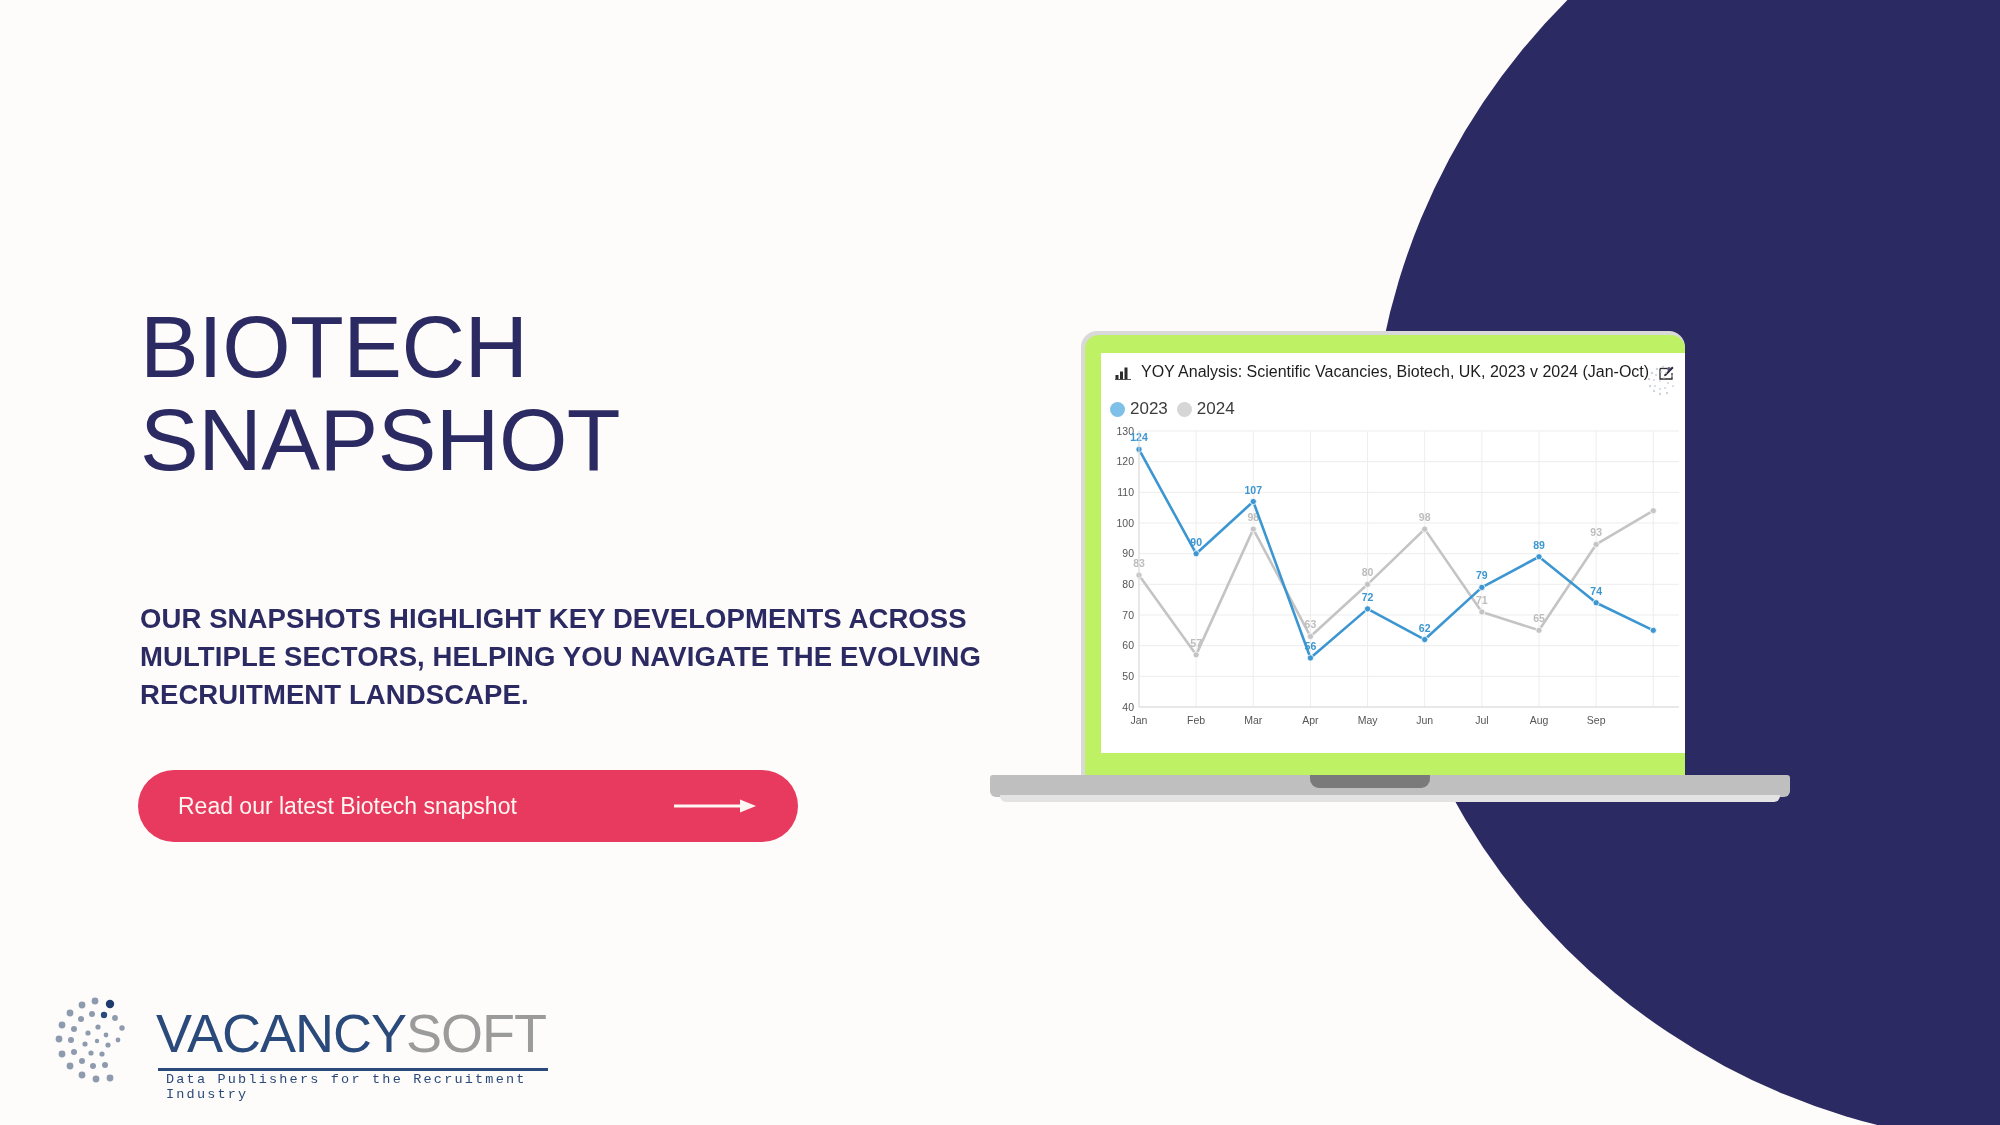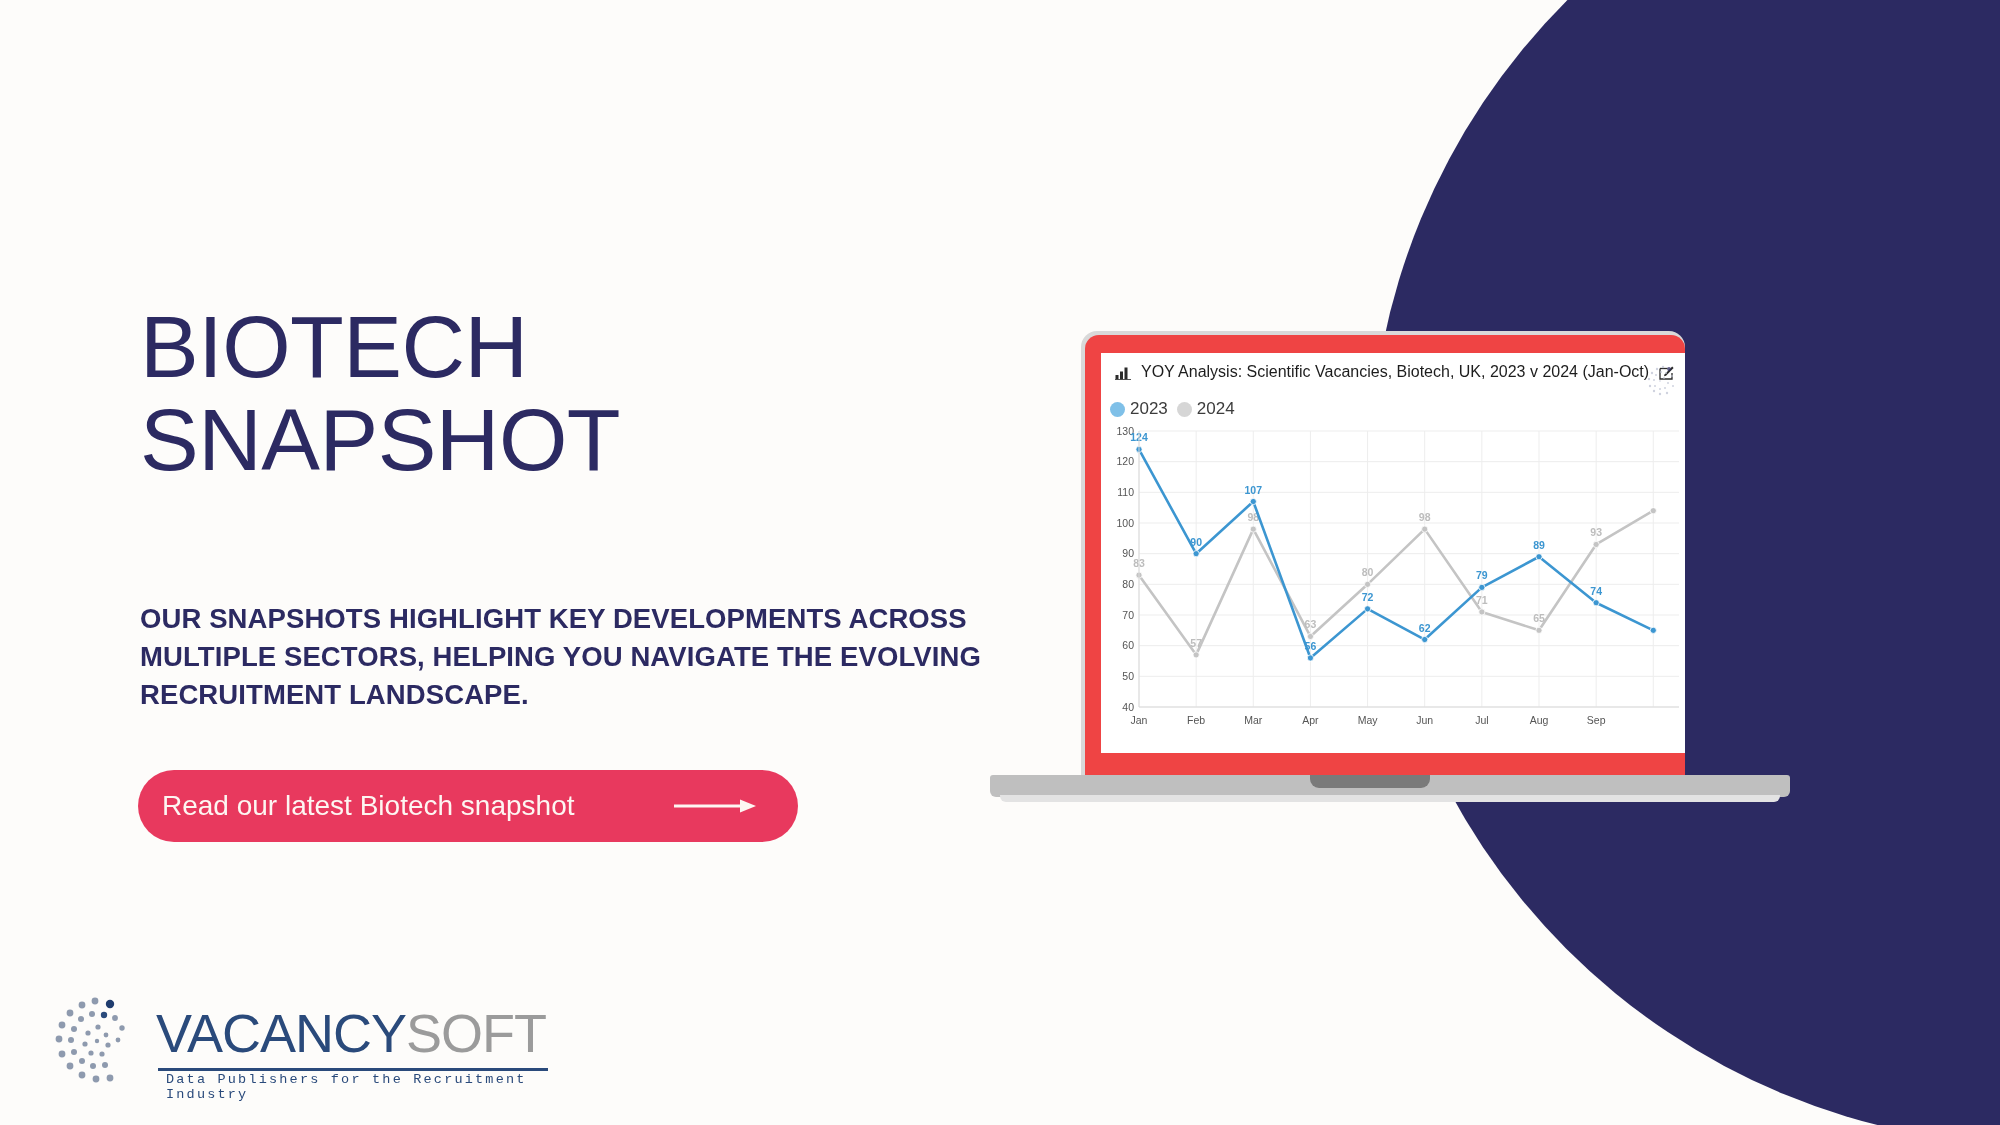--- a/index.html
+++ b/index.html
@@ -46,21 +46,21 @@
   .cta{
     position:absolute; left:138px; top:770px;
     width:660px; height:72px;
     background:#E8395E;
     border-radius:40px;
     display:flex; align-items:center;
     cursor:pointer;
     border:none;
   }
   .cta-label{
-    color:#FDF6F2; font-size:28px; margin-left:24px;
+    color:#FDF6F2; font-size:23px; margin-left:40px;
     white-space:nowrap;
   }
   .cta-arrow{
     position:absolute; right:42px; top:50%;
     transform:translateY(-50%);
     width:82px; height:16px;
   }
 
   
   .logo-wrap{ position:absolute; left:48px; top:990px; width:520px; height:110px; }
@@ -81,21 +81,21 @@
     font-size:13.5px; letter-spacing:2.2px;
     color:#2A4A7B;
     font-family:Liberation Mono, monospace;
   }
 
   
   .laptop{ position:absolute; left:1005px; top:335px; width:680px; height:470px; }
   .laptop-lid{
     position:absolute; left:80px; top:0;
     width:600px; height:440px;
-    background:#ef4444;
+    background:#bef264;
     border-radius:14px 14px 0 0;
     box-shadow:-2px -2px 0 2px #d9d9d9;
   }
   .laptop-screen{
     position:absolute; left:16px; top:18px;
     width:584px; height:400px;
     background:#ffffff;
     overflow:hidden;
   }
   .laptop-base{

